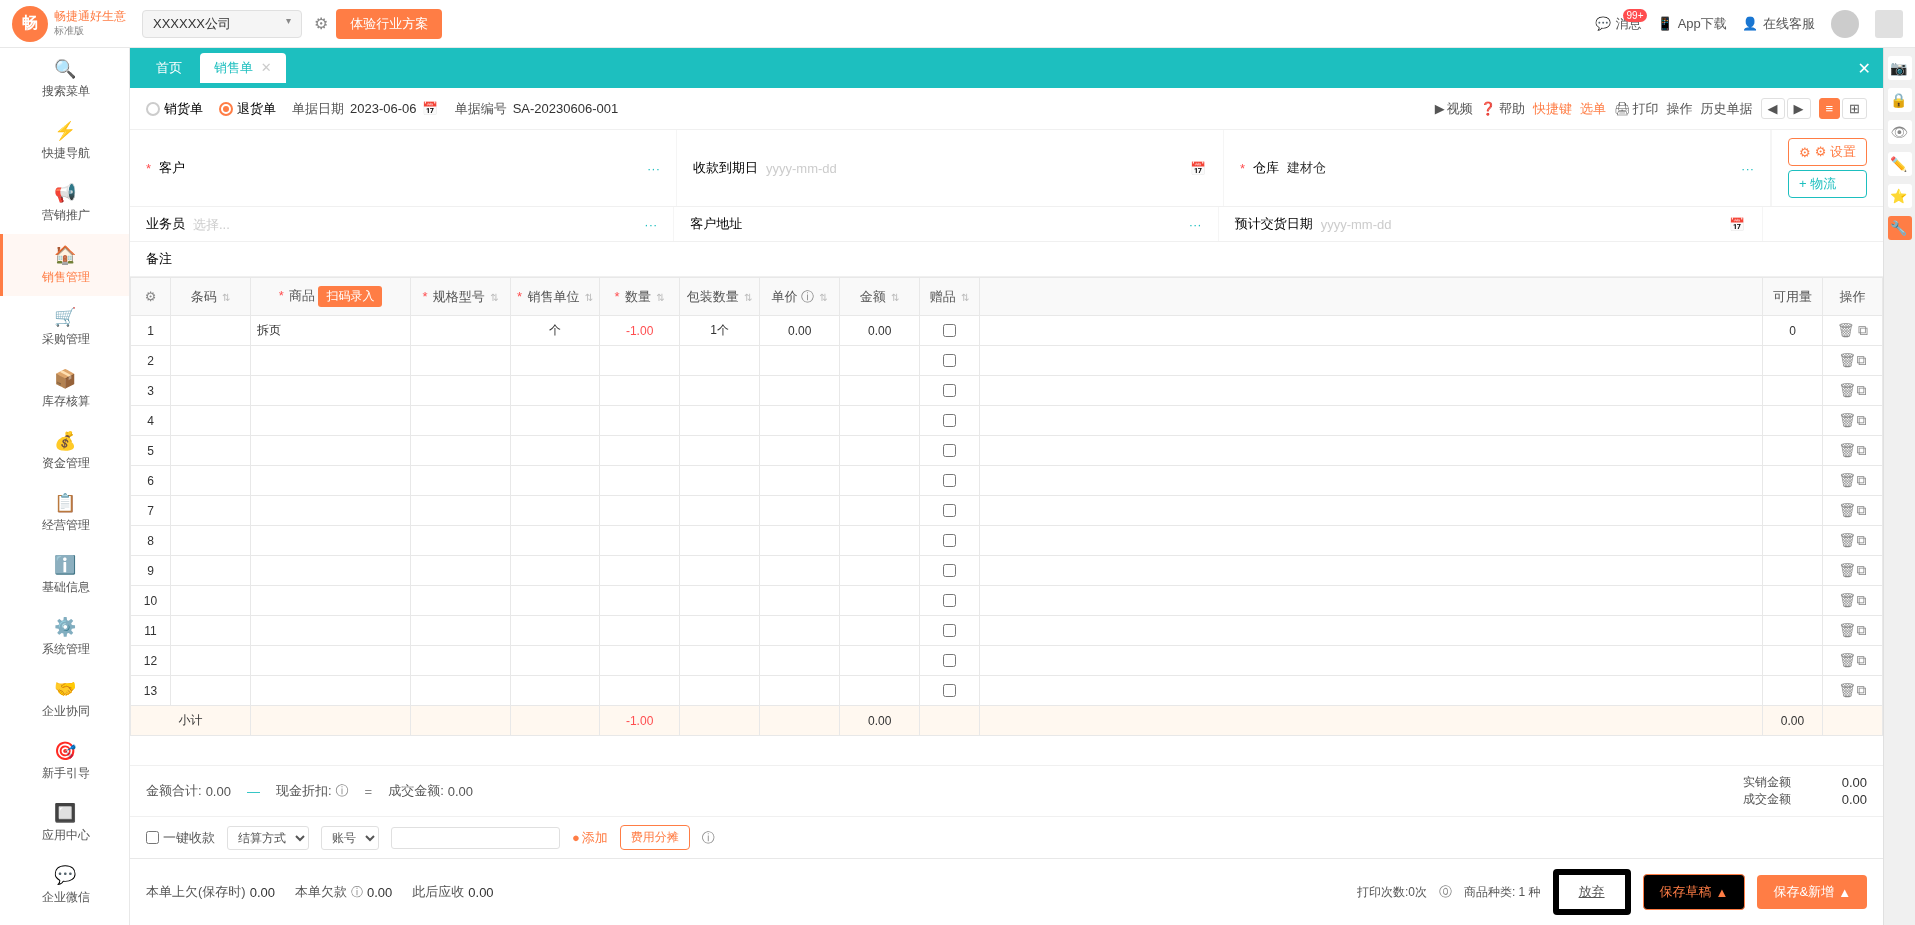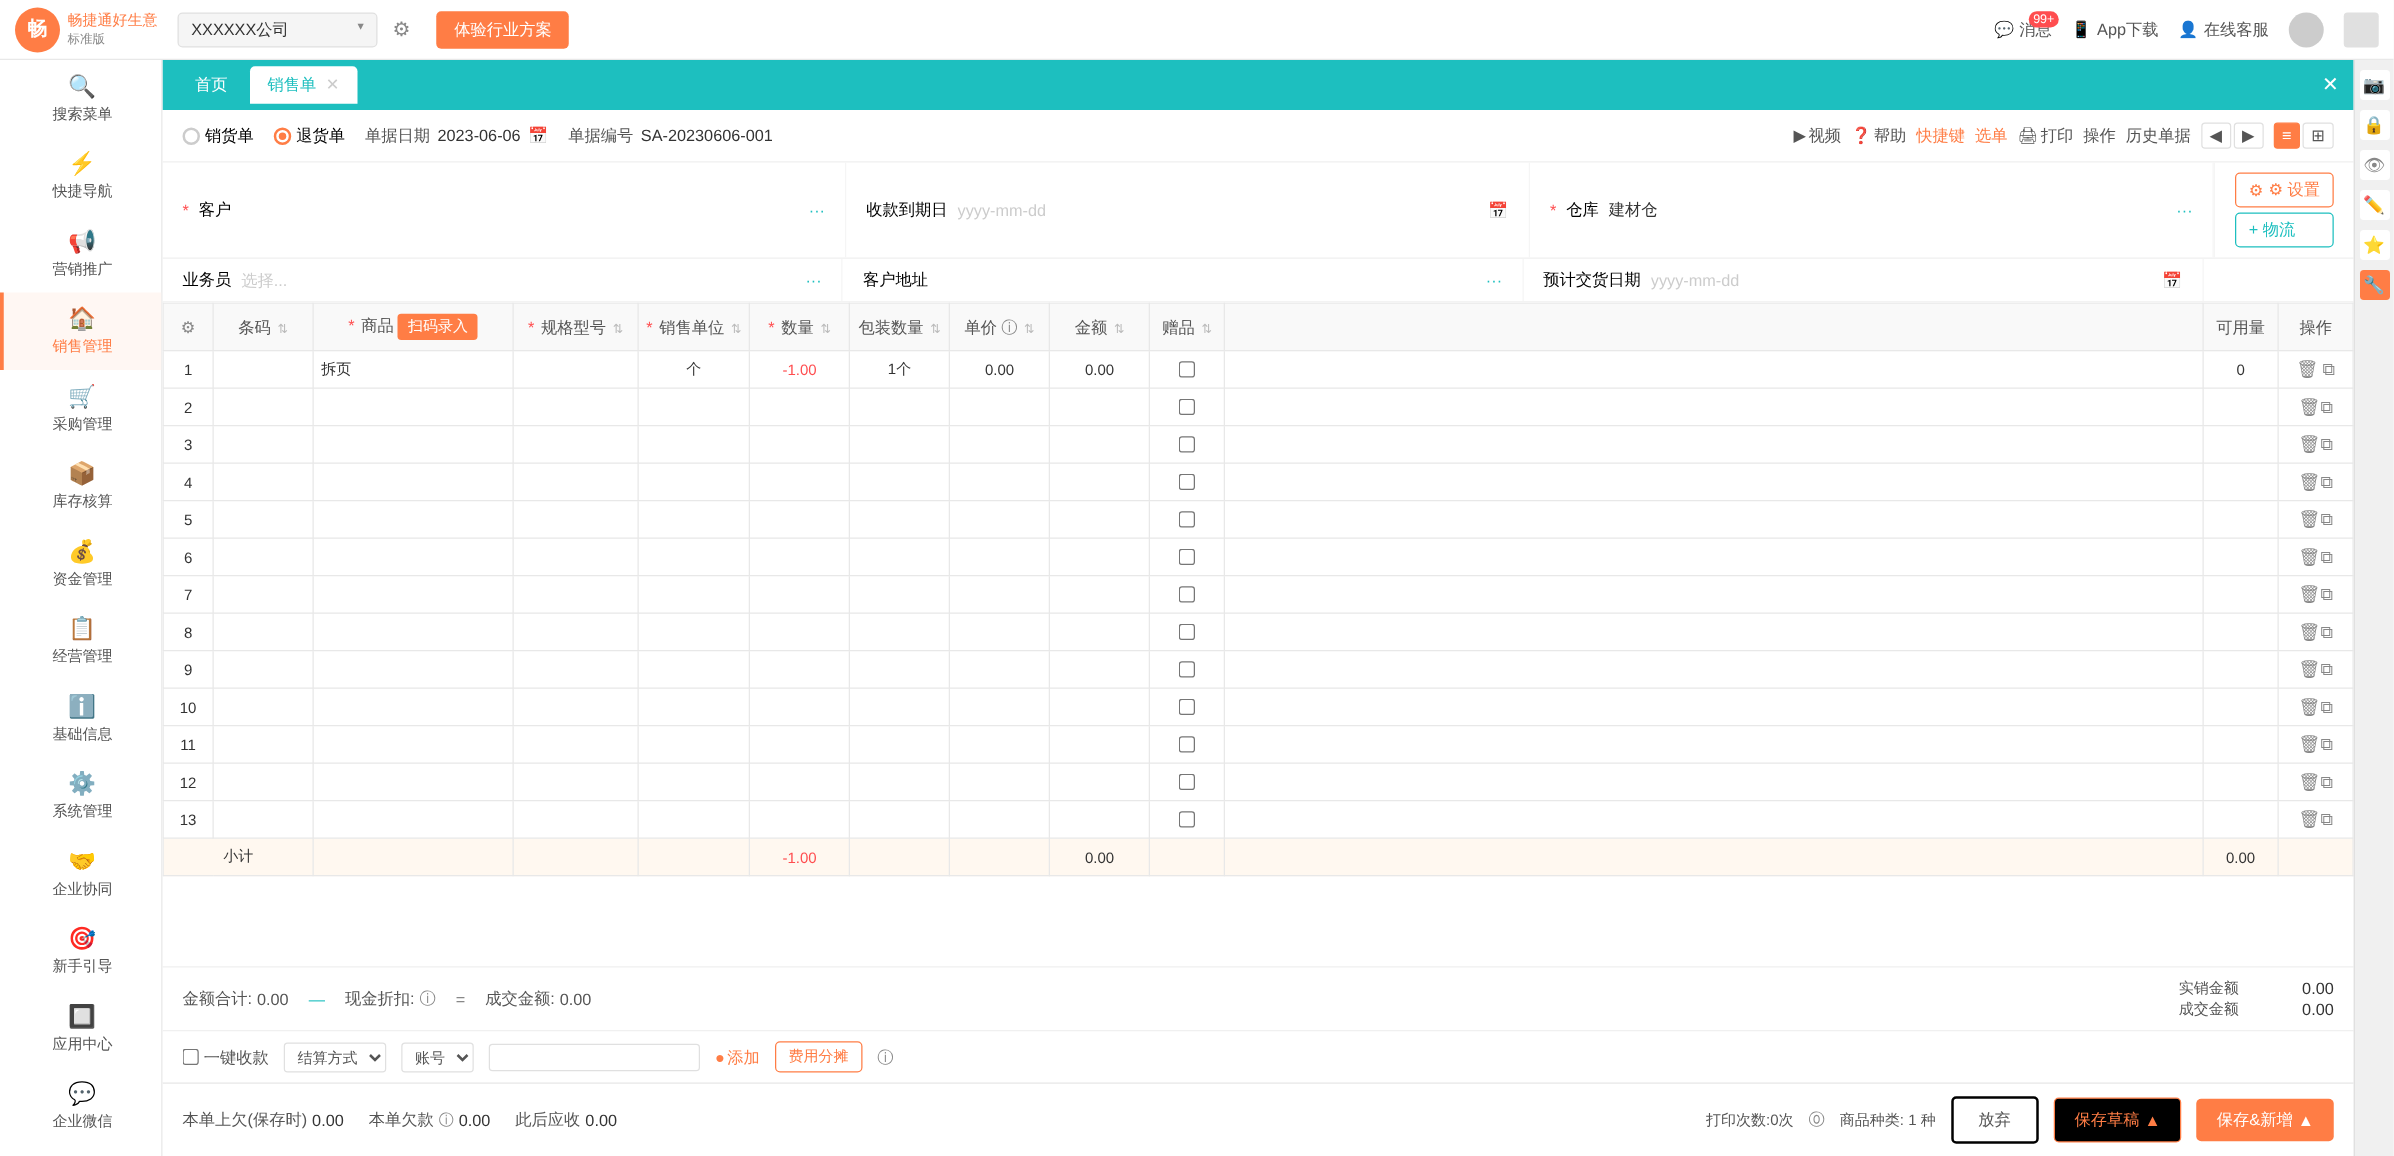--- a/index.html
+++ b/index.html
@@ -11,21 +11,21 @@
       padding: 0 12px; border-bottom: 1px solid #e8e8e8; flex-shrink: 0;
     }
     .logo-area { display: flex; align-items: center; gap: 6px; width: 130px; }
     .logo-icon { width: 36px; height: 36px; background: #ff7d45; border-radius: 50%; display: flex; align-items: center; justify-content: center; color: #fff; font-size: 16px; font-weight: bold; flex-shrink: 0; }
     .logo-text { font-size: 12px; color: #ff7d45; line-height: 1.3; }
     .logo-badge { font-size: 10px; color: #888; }
     .company-select { display: flex; gap: 6px; background: #f5f5f5; border: 1px solid #e0e0e0; border-radius: 4px; padding: 4px 10px; cursor: pointer; min-width: 160px; }
     .company-name { color: #333; flex: 1; }
     .chevron-down { color: #888; font-size: 10px; }
     .gear-btn { background: none; border: none; cursor: pointer; color: #888; font-size: 16px; padding: 4px; margin-left: 8px; }
-    .experience-btn { background: #ff7d45; color: #fff; border: none; border-radius: 4px; padding: 6px 14px; cursor: pointer; font-size: 13px; margin-left: 17px; }
+    .experience-btn { background: #ff7d45; color: #fff; border: none; border-radius: 4px; padding: 6px 14px; cursor: pointer; font-size: 13px; margin-left: 4px; }
     .top-right { margin-left: auto; display: flex; align-items: center; gap: 16px; }
     .top-right-item { display: flex; align-items: center; gap: 4px; color: #555; cursor: pointer; font-size: 12px; position: relative; }
     .badge { background: #ff4d4f; color: #fff; border-radius: 10px; font-size: 10px; padding: 1px 4px; position: absolute; top: -6px; right: -6px; }
     .avatar { width: 28px; height: 28px; background: #ccc; border-radius: 50%; }
 
     
     .main-layout { display: flex; flex: 1; overflow: hidden; }
 
     
     .sidebar { width: 130px; background: #fff; border-right: 1px solid #e8e8e8; display: flex; flex-direction: column; flex-shrink: 0; }
@@ -111,21 +111,21 @@
     .amount-value { color: #333; min-width: 60px; text-align: right; }
 
     
     .bottom-bar { background: #fff; border-top: 1px solid #e8e8e8; padding: 10px 16px; display: flex; align-items: center; flex-shrink: 0; }
     .bottom-info { display: flex; gap: 20px; align-items: center; }
     .bottom-info-item { display: flex; align-items: center; gap: 4px; color: #555; font-size: 12px; }
     .bottom-info-value { color: #333; font-weight: 500; }
     .help-circle { color: #888; cursor: pointer; font-size: 12px; }
     .bottom-actions { margin-left: auto; display: flex; gap: 12px; align-items: center; }
     .product-count { color: #555; font-size: 12px; }
-    .abandon-btn { background: #fff; border: 2px solid #000000; color: #555; border-radius: 4px; padding: 8px 20px; cursor: pointer; font-size: 13px; }
+    .abandon-btn { background: #fff; border: 6px solid #000000; color: #555; border-radius: 4px; padding: 8px 20px; cursor: pointer; font-size: 13px; text-decoration: underline; }
     .draft-btn { background: #000000; border: 1px solid #ff7d45; color: #ff7d45; border-radius: 4px; padding: 8px 16px; cursor: pointer; font-size: 13px; display: flex; align-items: center; gap: 4px; }
     .save-new-btn { background: #ff7d45; border: none; color: #fff; border-radius: 4px; padding: 8px 16px; cursor: pointer; font-size: 13px; display: flex; align-items: center; gap: 4px; }
 
     
     .right-panel { width: 32px; background: #f0f0f0; display: flex; flex-direction: column; align-items: center; padding: 8px 0; gap: 8px; flex-shrink: 0; border-left: 1px solid #e0e0e0; }
     .right-panel-icon { width: 24px; height: 24px; display: flex; align-items: center; justify-content: center; color: #888; cursor: pointer; font-size: 14px; background: #fff; border-radius: 3px; }
     .right-panel-icon.orange { background: #ff7d45; color: #fff; }
 
     th.col-settings { width: 40px; }
     th.col-barcode { width: 80px; }
@@ -361,20 +361,24 @@
           <span class="field-dots">···</span>
         </div>
         <div class="form-row-item" style="flex:1;">
           <span>预计交货日期</span>
           <input class="field-input" type="text" placeholder="yyyy-mm-dd" style="">
           <span class="field-cal-icon">📅</span>
         </div>
         <div style="width:120px;"></div>
       </div>
 
+      <div class="remarks-row">
+        <span>备注</span>
+        <input class="field-input" type="text" style="flex: 1 1 0%;" placeholder="">
+      </div>
     </div>
 
     <div class="table-container">
       <table>
         <thead>
           <tr>
             <th class="col-settings">
               <span class="gear-col">⚙</span>
             </th>
             <th class="col-barcode">

